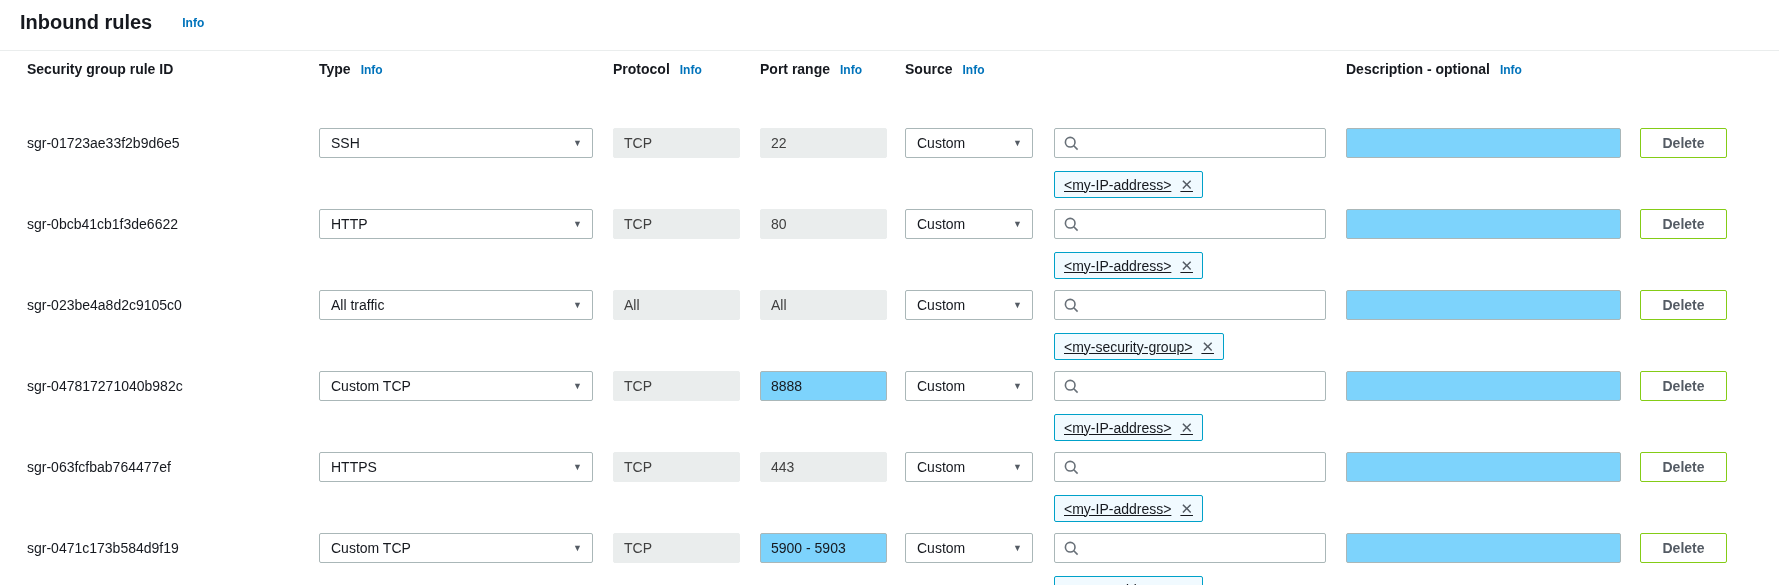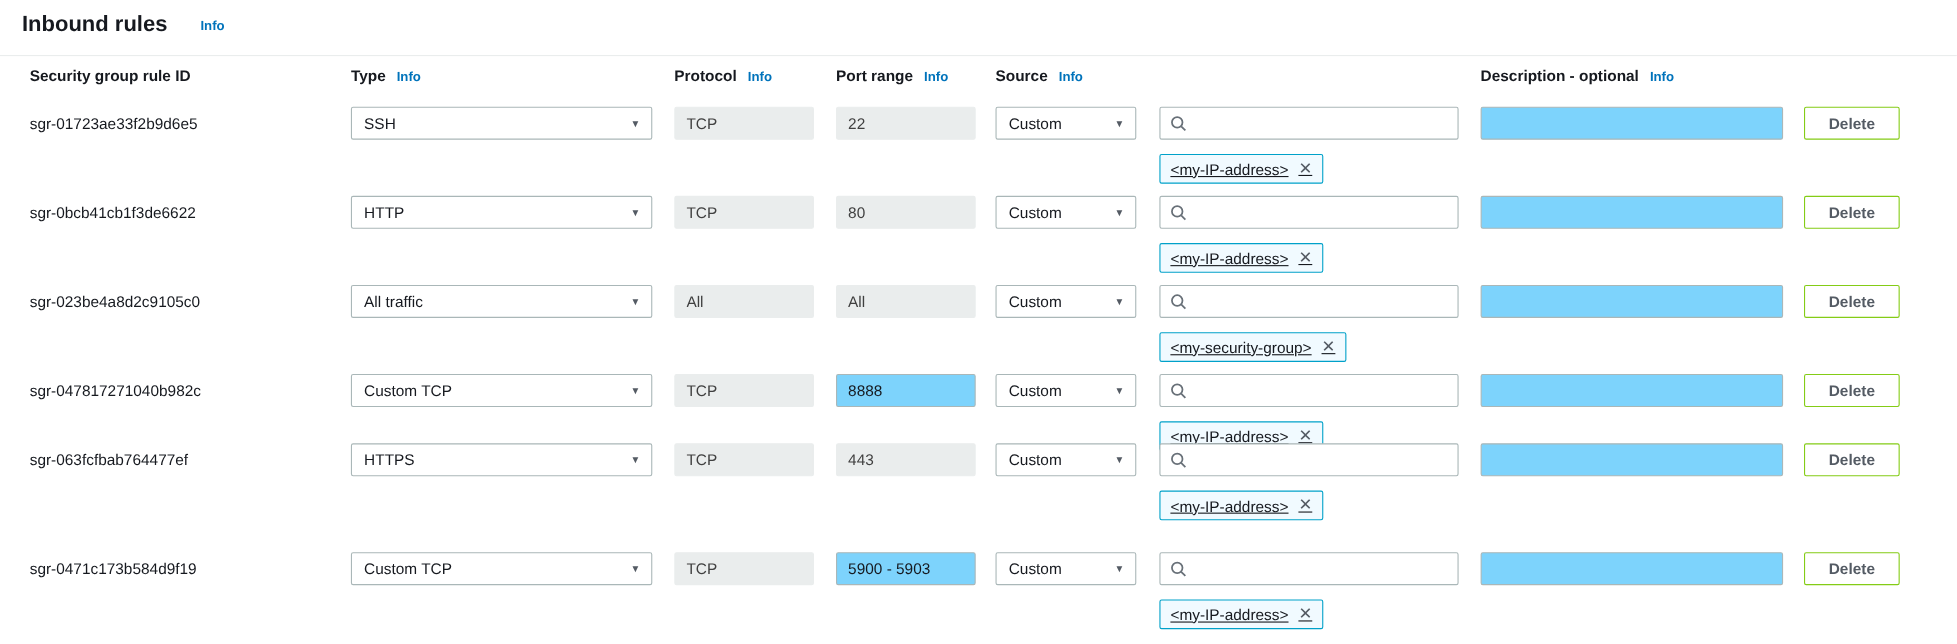--- a/index.html
+++ b/index.html
@@ -31,21 +31,21 @@
     font-size:14px; font-weight:700; color:#16191f; white-space:nowrap;
   }
   .col-ruleid  { left:27px; }
   .col-type    { left:319px; width:274px; }
   .col-proto   { left:613px; width:127px; }
   .col-port    { left:760px; width:127px; }
   .col-source  { left:905px; width:128px; }
   .col-search  { left:1054px; width:272px; }
   .col-desc    { left:1346px; width:275px; }
   .col-delete  { left:1640px; width:87px; }
-  .row { position:absolute; left:0; width:100%; height:72px; }
+  .row { position:absolute; left:0; width:100%; height:72px;margin-top:31px; }
   .cell { position:absolute; top:0; }
   .rule-id { font-size:14px; color:#16191f; line-height:30px; white-space:nowrap; }
   .select {
     display:flex; align-items:center; justify-content:space-between;
     width:100%; height:30px; padding:0 10px 0 11px;
     border:1px solid #aab7b8; border-radius:2px; background:#fff;
     font-size:14px; color:#16191f; cursor:pointer;
   }
   .caret { font-size:9px; color:#545b64; line-height:1; }
   .field {
@@ -244,21 +244,21 @@
     </div>
   </div>
   <div class="cell col-desc"><input class="field" style=""></div>
   <div class="cell col-delete"><button class="btn-secondary">Delete</button></div>
   <div class="token">
     <span>&lt;my-IP-address&gt;</span>
     <span class="token-remove">✕</span>
   </div>
 </div>
 
-<div class="row" style="top:403px">
+<div class="row" style="top:421px">
   <div class="cell col-ruleid rule-id">sgr-063fcfbab764477ef</div>
   <div class="cell col-type">
     <div class="select">
       <span>HTTPS</span>
       <span class="caret">▼</span>
     </div>
   </div>
   <div class="cell col-proto"><input class="field" disabled="" value="TCP" style=""></div>
   <div class="cell col-port"><input class="field" disabled="" value="443" style=""></div>
   <div class="cell col-source">

